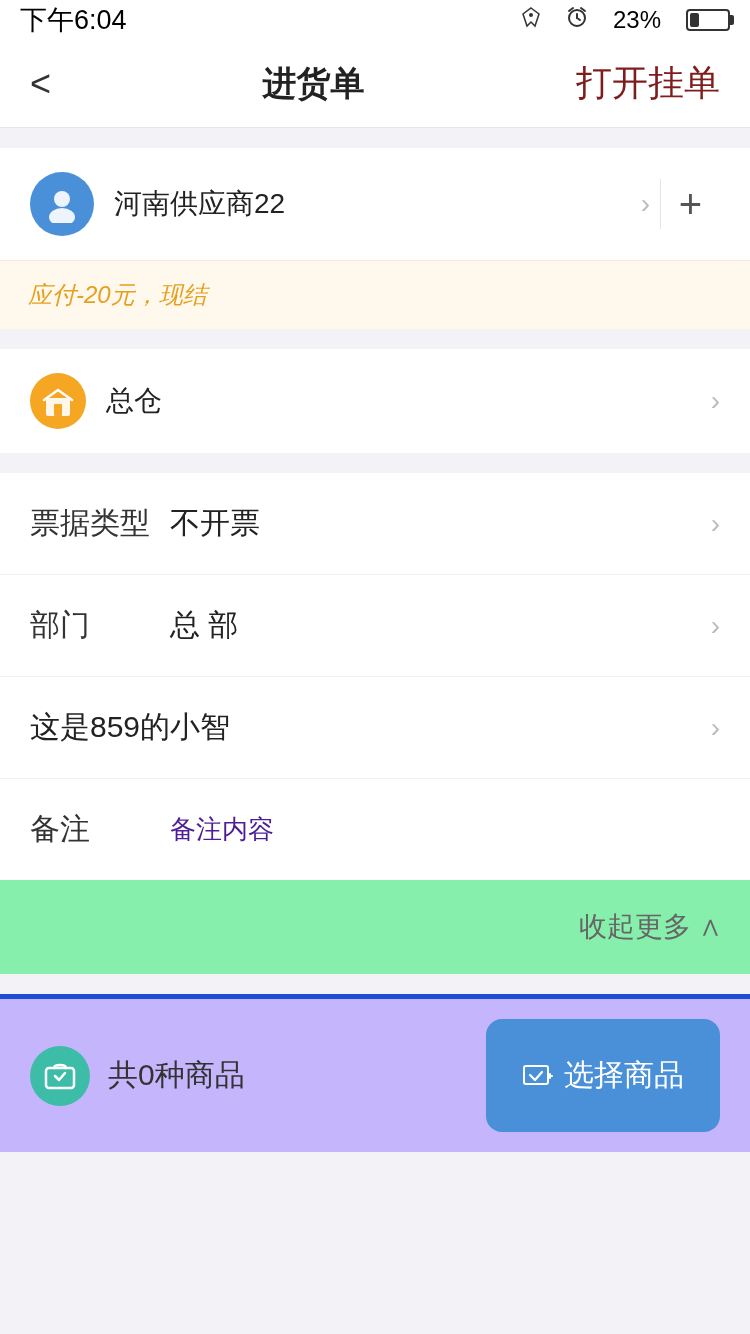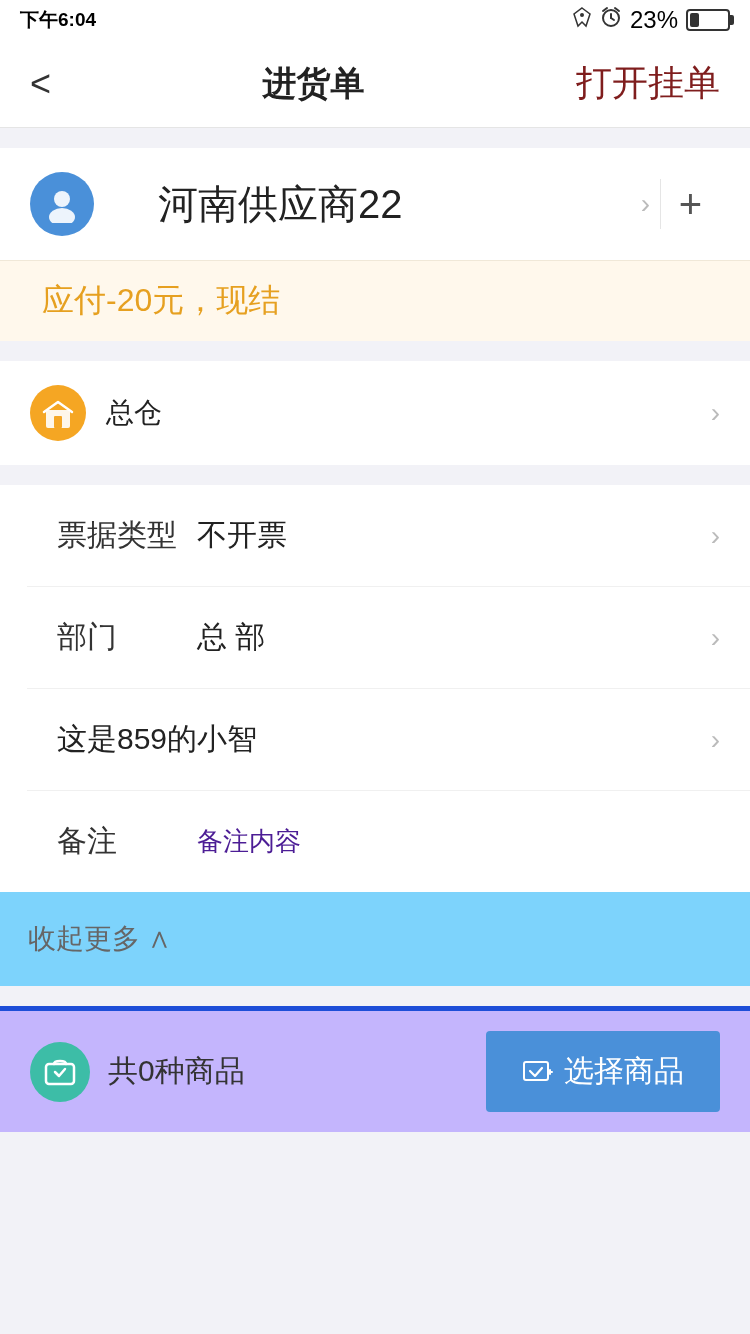--- a/index.html
+++ b/index.html
@@ -23,27 +23,27 @@
       padding: 0 20px;
       font-size: 24px;
       font-weight: 500;
     }
     .status-left {
       display: flex;
       align-items: center;
       gap: 8px;
     }
     .status-center {
-      font-size: 19px;
-      font-weight: 700;
+      font-size: 27px;
+      font-weight: 400;
     }
     .status-right {
       display: flex;
       align-items: center;
-      gap: 8px;
+      gap: 25px;
       font-size: 24px;
     }
     .battery-icon {
       width: 44px;
       height: 22px;
       border: 2px solid #333;
       border-radius: 4px;
       position: relative;
       display: inline-flex;
       align-items: center;
@@ -120,23 +120,22 @@
       justify-content: center;
       margin-right: 20px;
       flex-shrink: 0;
     }
     .supplier-avatar svg {
       width: 38px;
       height: 38px;
     }
     .supplier-name {
       flex: 1;
-      font-size: 40px;
+      font-size: 28px;
       color: #222;
-      margin-left: 44px;
     }
     .chevron {
       color: #bbb;
       font-size: 28px;
       margin-right: 0;
     }
     .supplier-add {
       width: 60px;
       display: flex;
       align-items: center;
@@ -144,35 +143,35 @@
       font-size: 40px;
       color: #555;
       border-left: 1px solid #e5e5e5;
       height: 50px;
       margin-left: 10px;
     }
 
     
     .notice-banner {
       background: #fff8ec;
-      padding: 18px 42px;
-      font-size: 32px;
+      padding: 18px 28px;
+      font-size: 24px;
       color: #e6a020;
       border-top: 1px solid #f0e8d8;
+      font-style: italic;
     }
 
     
     .form-row {
       display: flex;
       align-items: center;
       padding: 30px 30px;
       background: #fff;
       border-bottom: 1px solid #f0f0f0;
       min-height: 90px;
-      margin-left: 27px;
     }
     .form-row:last-child {
       border-bottom: none;
     }
     .form-label {
       font-size: 30px;
       color: #333;
       width: 140px;
       flex-shrink: 0;
     }
@@ -206,24 +205,24 @@
       flex-shrink: 0;
     }
     .warehouse-name {
       flex: 1;
       font-size: 28px;
       color: #222;
     }
 
     
     .collapse-row {
-      background: #7dd3fc;
-      display: flex;
-      align-items: center;
-      justify-content: flex-start;
+      background: #86efac;
+      display: flex;
+      align-items: center;
+      justify-content: flex-end;
       padding: 28px;
       font-size: 28px;
       color: #666;
     }
 
     
     .product-bar {
       background: #c4b5fd;
       display: flex;
       align-items: center;
@@ -242,22 +241,22 @@
       flex-shrink: 0;
     }
     .product-count {
       flex: 1;
       font-size: 30px;
       color: #333;
     }
     .select-btn {
       background: #4a90d9;
       color: #fff;
-      border-radius: 4px;
-      padding: 20px 36px;
+      border-radius: 16px;
+      padding: 36px 36px;
       font-size: 30px;
       display: flex;
       align-items: center;
       gap: 10px;
     }
 
     .page-bg {
       background: #f2f2f7;
       min-height: 1334px;
     }

